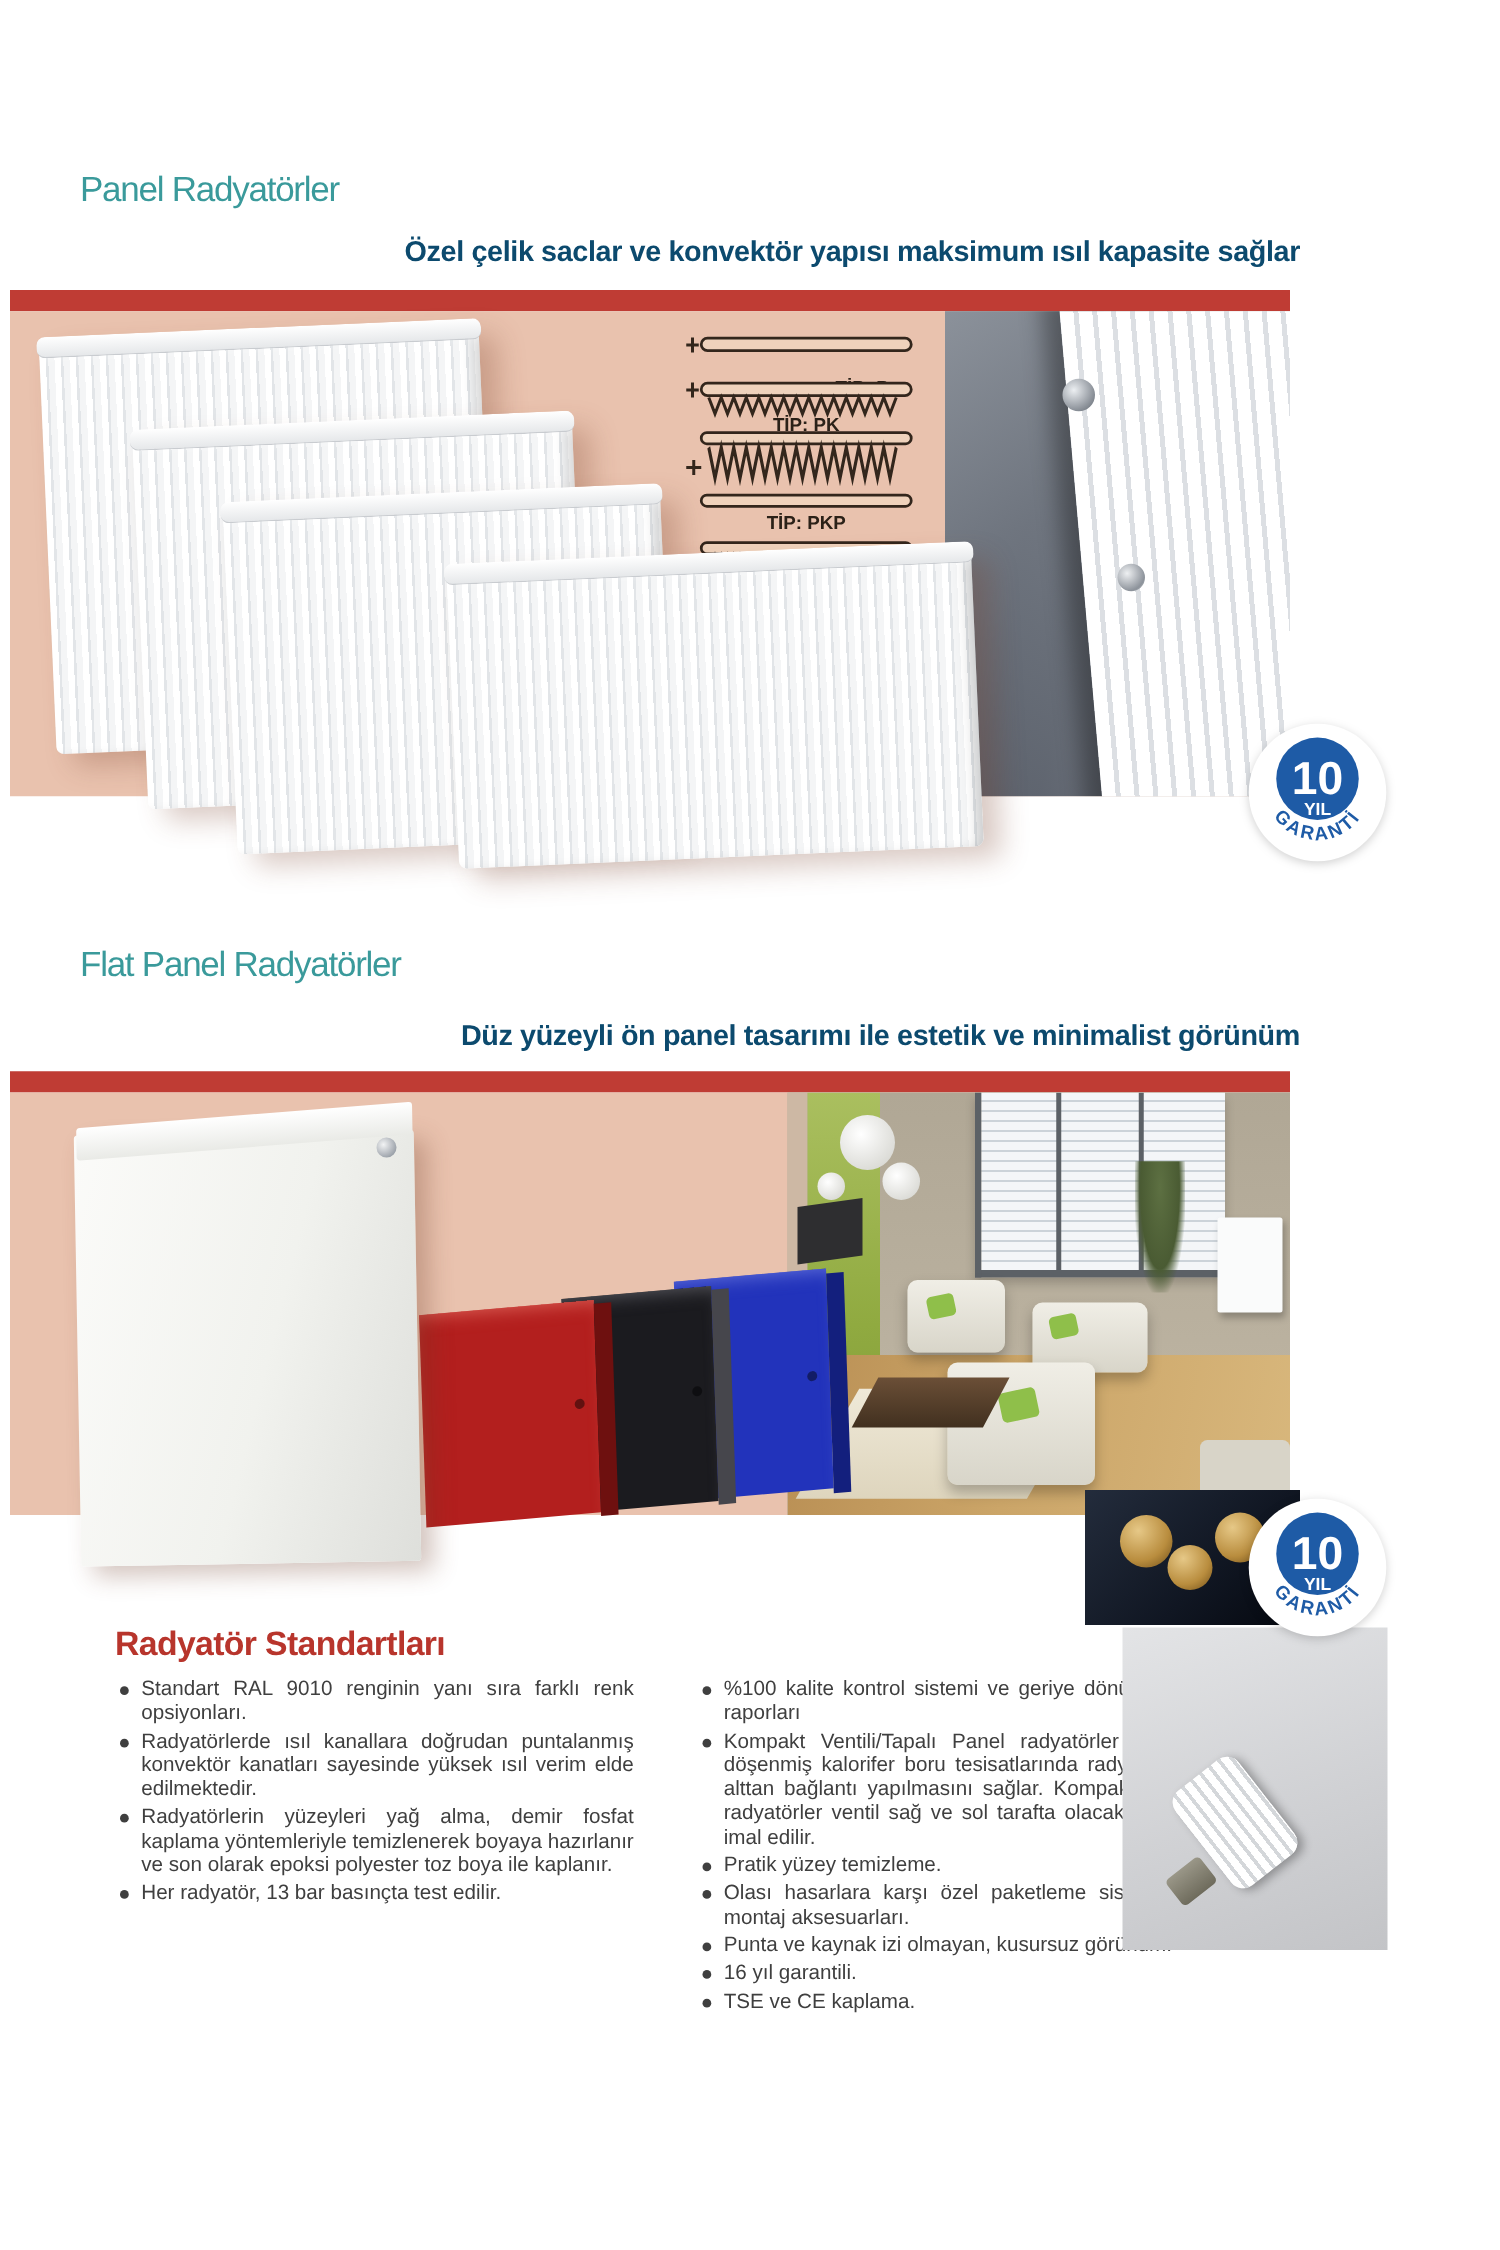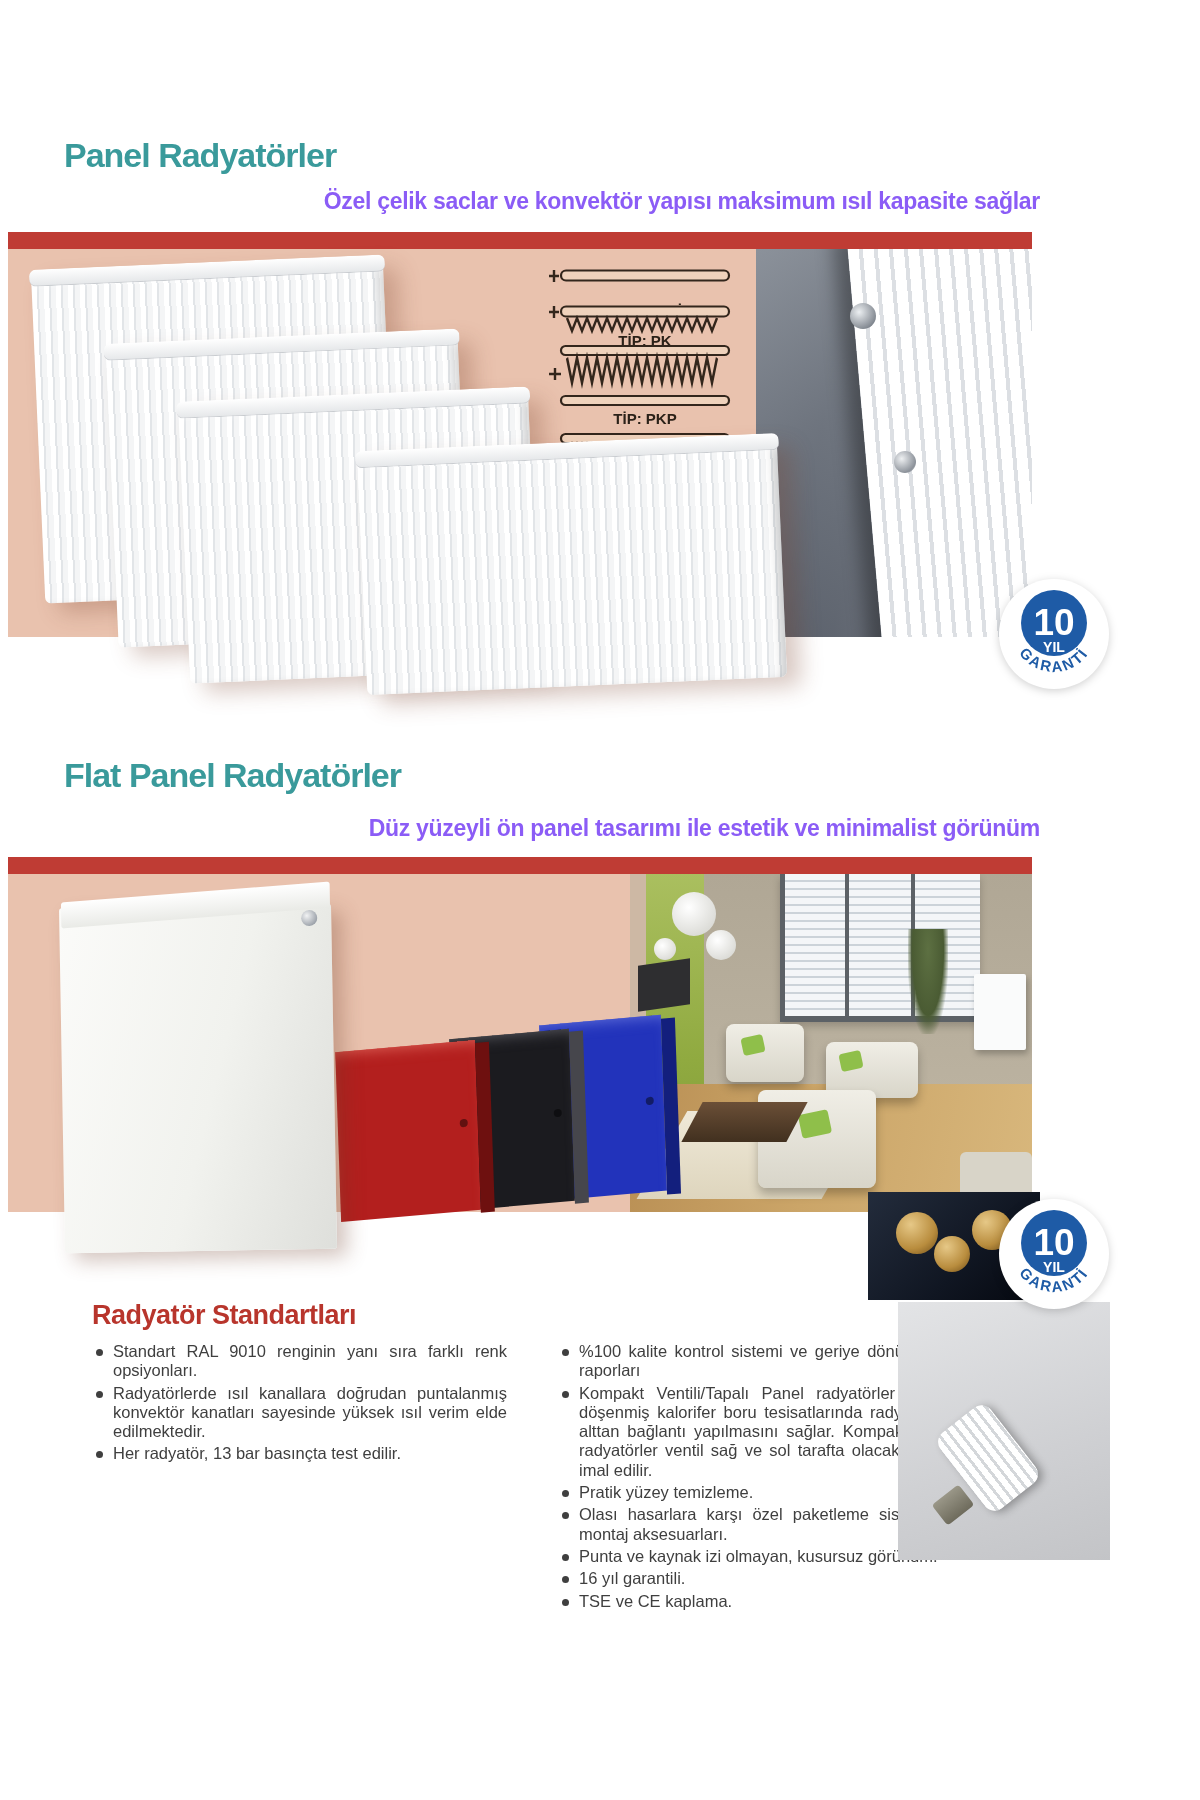--- a/index.html
+++ b/index.html
@@ -1,23 +1,23 @@
 <!DOCTYPE html>
 <html><head>
 <meta charset="utf-8">
 <style>
   html,body{margin:0;padding:0;background:#ffffff;}
   .page{position:relative;width:1200px;height:1800px;background:#fff;overflow:hidden;
         font-family:"Liberation Sans", sans-serif;}
 
   
-  .sec-title{position:absolute;left:64px;font-size:34px;font-weight:bold;color:#3a9a9b;
+  .sec-title{position:absolute;left:64px;font-size:28px;font-weight:normal;color:#3a9a9b;
              letter-spacing:-1px;white-space:nowrap;}
   .sec-sub{position:absolute;left:0;width:1040px;text-align:right;font-size:23px;
-           font-weight:bold;color:#8b5cf6;letter-spacing:-0.3px;white-space:nowrap;}
+           font-weight:bold;color:#0c4a6e;letter-spacing:-0.3px;white-space:nowrap;}
 
   
   .banner{position:absolute;left:8px;width:1024px;}
   .redbar{position:absolute;left:0;top:0;width:100%;height:17px;background:#bf3c34;}
   .pinkbox{position:absolute;left:0;top:17px;width:100%;background:#e9c2ae;}
   #banner1{top:232px;height:460px;}
   #banner1 .pinkbox{height:388px;}
   #banner2{top:857px;height:400px;}
   #banner2 .pinkbox{height:338px;}
 
@@ -297,20 +297,21 @@
       </text>
     </svg>
   </div>
 
   <div class="std-head">Radyatör Standartları</div>
 
   <div class="col" id="col-left">
     <ul class="bullets">
       <li>Standart RAL 9010 renginin yanı sıra farklı renk opsiyonları.</li>
       <li>Radyatörlerde ısıl kanallara doğrudan puntalanmış konvektör kanatları sayesinde yüksek ısıl verim elde edilmektedir.</li>
+      <li>Radyatörlerin yüzeyleri yağ alma, demir fosfat kaplama yöntemleriyle temizlenerek boyaya hazırlanır ve son olarak epoksi polyester toz boya ile kaplanır.</li>
       <li>Her radyatör, 13 bar basınçta test edilir.</li>
     </ul>
   </div>
 
   <div class="col" id="col-right">
     <ul class="bullets">
       <li>%100 kalite kontrol sistemi ve geriye dönük kalite raporları</li>
       <li>Kompakt Ventili/Tapalı Panel radyatörler yerden döşenmiş kalorifer boru tesisatlarında radyatörlere alttan bağlantı yapılmasını sağlar. Kompakt ventili radyatörler ventil sağ ve sol tarafta olacak şekilde imal edilir.</li>
       <li>Pratik yüzey temizleme.</li>
       <li>Olası hasarlara karşı özel paketleme sistemi ve montaj aksesuarları.</li>

